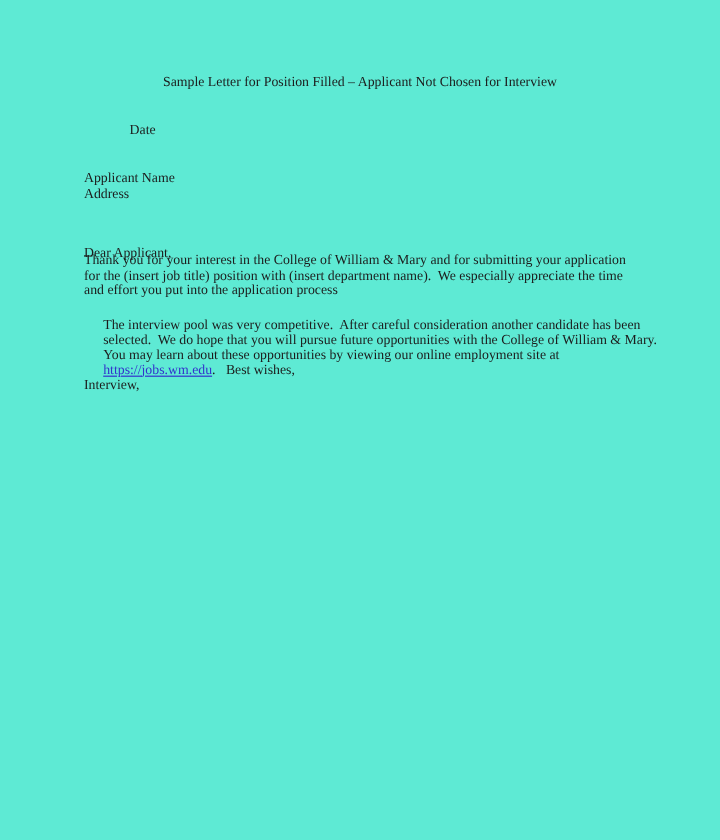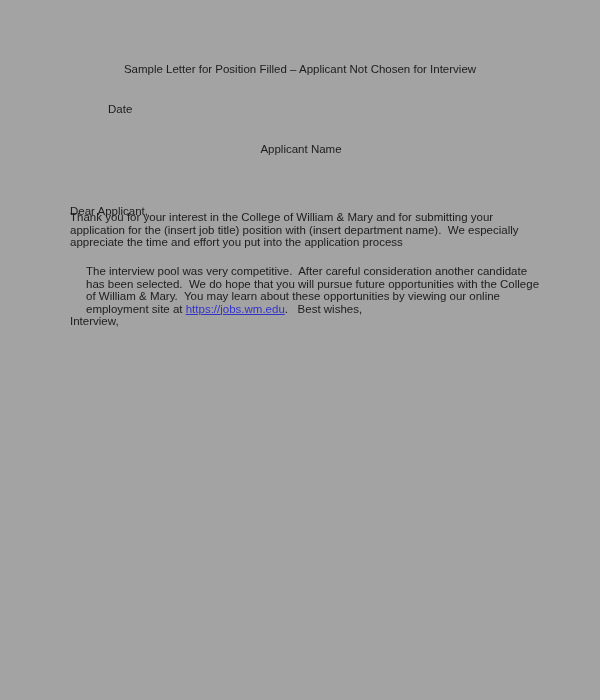--- a/index.html
+++ b/index.html
@@ -4,43 +4,43 @@
 <style>
   html, body {
     margin: 0;
     padding: 0;
     background: #ffffff;
   }
   .page {
     position: relative;
     width: 600px;
     height: 700px;
-    background: #a3a3a3;
-    font-family: Liberation Sans, sans-serif;
+    background: #5eead4;
+    font-family: Liberation Serif, serif;
     font-size: 11.5px;
     line-height: 12.5px;
     color: #1c1c1c;
     overflow: hidden;
     box-sizing: border-box;
   }
   .letter-title {
     position: absolute;
     top: 63px;
     left: 0;
     width: 600px;
     text-align: center;
     white-space: pre;
   }
   .content {
     position: absolute;
     left: 70px;
     width: 462px;
   }
   .date-line      { top: 103px; padding-left: 38px; }
-  .recipient-block{ top: 143px; text-align: center; }
+  .recipient-block{ top: 143px; }
   .salutation     { top: 189px; margin-top: 16px; }
   .paragraph-1    { top: 211px; }
   .paragraph-2    { top: 265px; margin-left: 16px; }
   .closing        { top: 315px; }
   .footer-rev     { top: 597px; }
   .para {
     white-space: pre-wrap;
   }
   a.doc-link {
     color: #3333cc;
@@ -54,20 +54,21 @@
 <body>
 
 <div class="page">
 
   <div class="letter-title">Sample Letter for Position Filled – Applicant Not Chosen for Interview</div>
 
   <div class="content date-line">Date</div>
 
   <div class="content recipient-block">
     <div>Applicant Name</div>
+    <div>Address</div>
   </div>
 
   <div class="content salutation">Dear Applicant,</div>
 
   <div class="content paragraph-1 para">Thank you for your interest in the College of William &amp; Mary and for submitting your application for the (insert job title) position with (insert department name).  We especially appreciate the time and effort you put into the application process</div>
 
   <div class="content paragraph-2 para"><span>The interview pool was very competitive.  After careful consideration another candidate has been selected.  We do hope that you will pursue future opportunities with the College of William &amp; Mary.  You may learn about these opportunities by viewing our online employment site at </span><a class="doc-link" href="#">https://jobs.wm.edu</a><span class="after-link">.   Best wishes,</span></div>
 
   <div class="content closing">Interview,</div>
 

